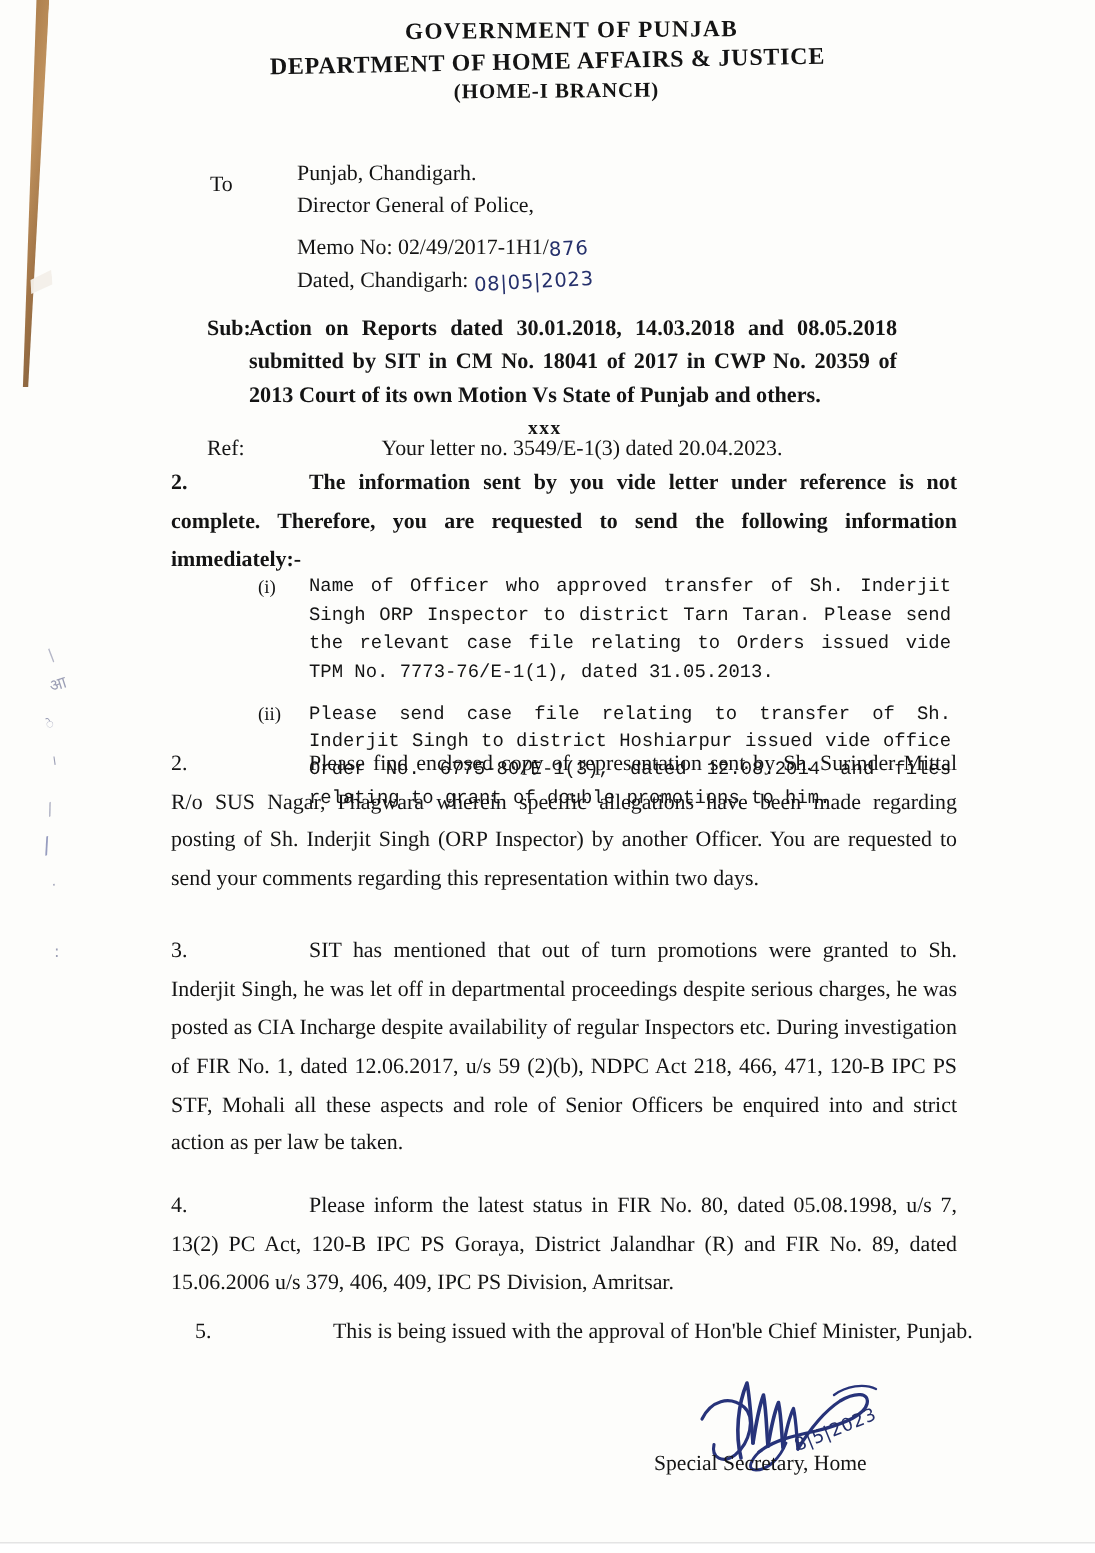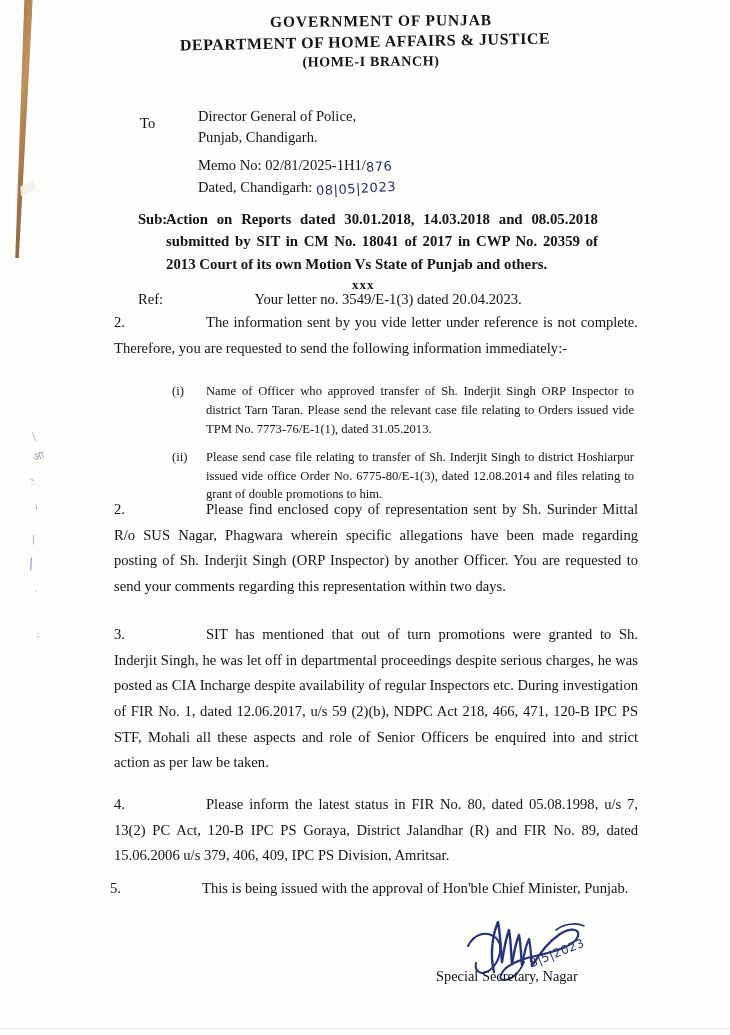--- a/index.html
+++ b/index.html
@@ -99,41 +99,42 @@
     width: 524px;
     text-align: justify;
     text-align-last: left;
     font-size: 14.6px;
     line-height: 1.76;
   }
   .para .num {
     display: inline-block;
     width: 92px;
   }
-  .p2a { left: 114px; top: 310px; }
+  .p2a { left: 114px; top: 310px; font-weight: bold; }
   .p2b { left: 114px; top: 497px; }
   .p3  { left: 114px; top: 622px; }
   .p4  { left: 114px; top: 792px; }
-  .p5  { left: 110px; top: 876px; }
+  .p5  { left: 130px; top: 876px; }
 
   
   .subitems { left: 172px; top: 382px; width: 462px; }
   .subitem { display: flex; margin-bottom: 9px; }
   .subitem .rn {
     width: 34px;
     flex: 0 0 34px;
     font-size: 12.6px;
     line-height: 1.5;
   }
   .subitem .tx {
     flex: 1;
     font-size: 12.6px;
     line-height: 1.5;
     text-align: justify;
     text-align-last: left;
+    font-family: Liberation Mono, monospace;
   }
 
   
   .sig-wrap {
     position: absolute;
     left: 432px;
     top: 918px;
     width: 260px;
     height: 80px;
   }
@@ -207,28 +208,28 @@
   <div class="letterhead">
     <span class="lh-line lh1">GOVERNMENT OF PUNJAB</span>
     <span class="lh-line lh2">DEPARTMENT OF  HOME AFFAIRS &amp; JUSTICE</span>
     <span class="lh-line lh3">(HOME-I BRANCH)</span>
   </div>
 
   <div class="doc-body">
 
     <div class="blk to-label">To</div>
     <div class="blk addressee">
+      <div>Punjab, Chandigarh.</div>
       <div>Director General of Police,</div>
-      <div>Punjab, Chandigarh.</div>
     </div>
 
     <div class="blk memo-line">
       <div>
         <span>Memo No:</span>
-        <span>02/81/2025-1H1/</span><span class="hand">876</span>
+        <span>02/49/2017-1H1/</span><span class="hand">876</span>
       </div>
       <div>
         <span>Dated, Chandigarh:</span>
         <span class="hand">08|05|2023</span>
       </div>
     </div>
 
     <div class="blk sub-row">
       <span class="sub-label">Sub:-</span>
       <div class="sub-text">Action on Reports dated 30.01.2018, 14.03.2018 and 08.05.2018 submitted by SIT in CM No. 18041 of 2017 in CWP No. 20359 of 2013 Court of its own Motion Vs State of Punjab and others.</div>
@@ -292,18 +293,18 @@
         <path d="M34 56 C30 40, 32 20, 38 6 C40 16, 41 34, 42 46" stroke-width="2.4"></path>
         <path d="M42 46 C44 33, 46 22, 49 14 C51 25, 51 38, 52 48" stroke-width="2.4"></path>
         <path d="M52 48 C54 36, 56 26, 59 19 C61 29, 61 40, 62 49" stroke-width="2.4"></path>
         <path d="M62 49 C64 38, 66 29, 69 23 C71 32, 71 42, 72 50" stroke-width="2.2"></path>
         <path d="M72 50 C78 40, 88 26, 100 18 C110 12, 120 12, 118 20 C116 28, 100 34, 84 38 C70 41, 56 44, 46 52" stroke-width="2.2"></path>
         <path d="M46 52 C40 58, 38 64, 44 64 C52 64, 60 56, 64 46" stroke-width="1.9"></path>
         <path d="M96 14 C104 8, 116 6, 124 10" stroke-width="1.6"></path>
       </g>
     </svg>
     <div class="sig-date">8|5|2023</div>
-    <div class="sig-title">Special Secretary, Nagar</div>
+    <div class="sig-title">Special Secretary, Home</div>
   </div>
 
 
   <div class="bottom-rule"></div>
 </div>
 
 </body></html>

